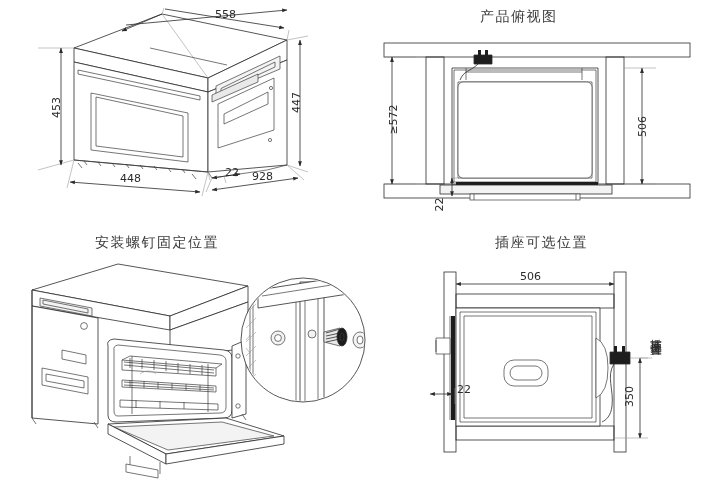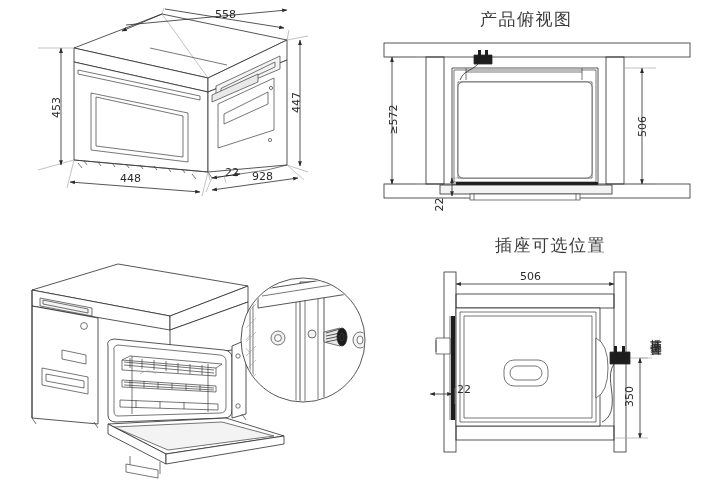--- a/index.html
+++ b/index.html
@@ -5,21 +5,21 @@
   html,body{margin:0;padding:0;background:#ffffff;}
   body{
     width:701px;height:500px;overflow:hidden;
     font-family:"DejaVu Sans","Liberation Sans",sans-serif;
     color:#2a2a2a;
   }
   #root{position:relative;width:701px;height:500px;background:#fff;}
 
   .panel{position:absolute;}
   .ttl{
-    position:absolute;font-size:17px;letter-spacing:1.5px;color:#3a3a3a;
+    position:absolute;font-size:14px;letter-spacing:1.5px;color:#3a3a3a;
     font-family:"DejaVu Sans","Liberation Sans",sans-serif;white-space:nowrap;
   }
   .dim{
     position:absolute;font-size:11px;color:#2b2b2b;white-space:nowrap;
     font-family:"DejaVu Sans","Liberation Sans",sans-serif;
   }
   .dimv{transform:rotate(-90deg);transform-origin:50% 50%;}
   .vtext{
     position:absolute;font-size:11.5px;color:#2b2b2b;white-space:nowrap;
     writing-mode:vertical-rl;text-orientation:upright;letter-spacing:1px;
@@ -180,20 +180,21 @@
       <path class="ln" d="M82,178 L82,196" marker-start="url(#ar2S)" marker-end="url(#ar2)"></path>
       <path class="lnL" d="M82,178 L90,178"></path>
     </svg>
 
     <div class="dim dimv" style="left:2px;top:113px;width:42px;text-align:center;">≥572</div>
     <div class="dim dimv" style="left:255px;top:120px;width:34px;text-align:center;">506</div>
     <div class="dim dimv" style="left:56px;top:198px;width:26px;text-align:center;">22</div>
   </div>
 
   <div class="panel" style="left:10px;top:228px;width:360px;height:272px;">
+    <div class="ttl" style="left:85px;top:6px;">安装螺钉固定位置</div>
 
     <svg width="360" height="272" viewBox="0 0 360 272">
       <defs>
         <marker id="ar3" markerWidth="6" markerHeight="6" refX="5" refY="2" orient="auto">
           <path d="M0,0 L5.5,2 L0,4 z" fill="#2b2b2b"></path>
         </marker>
       </defs>
 
       <path class="ln fillW" d="M22,62 L108,36 L238,58 L160,88 Z"></path>
 

